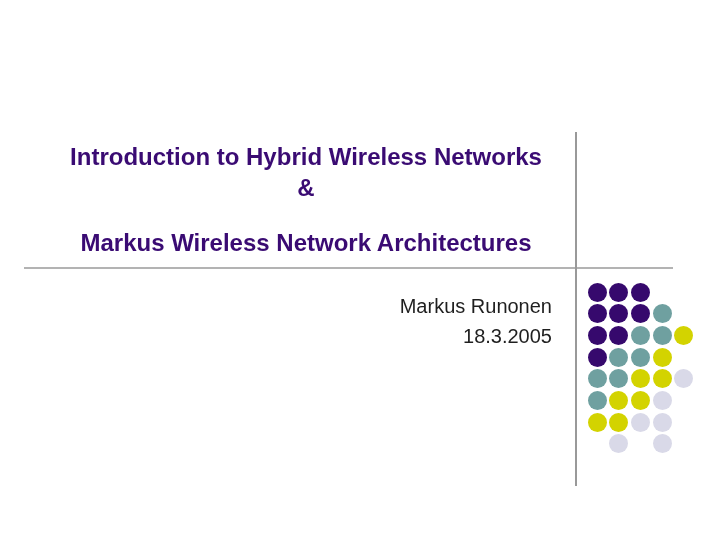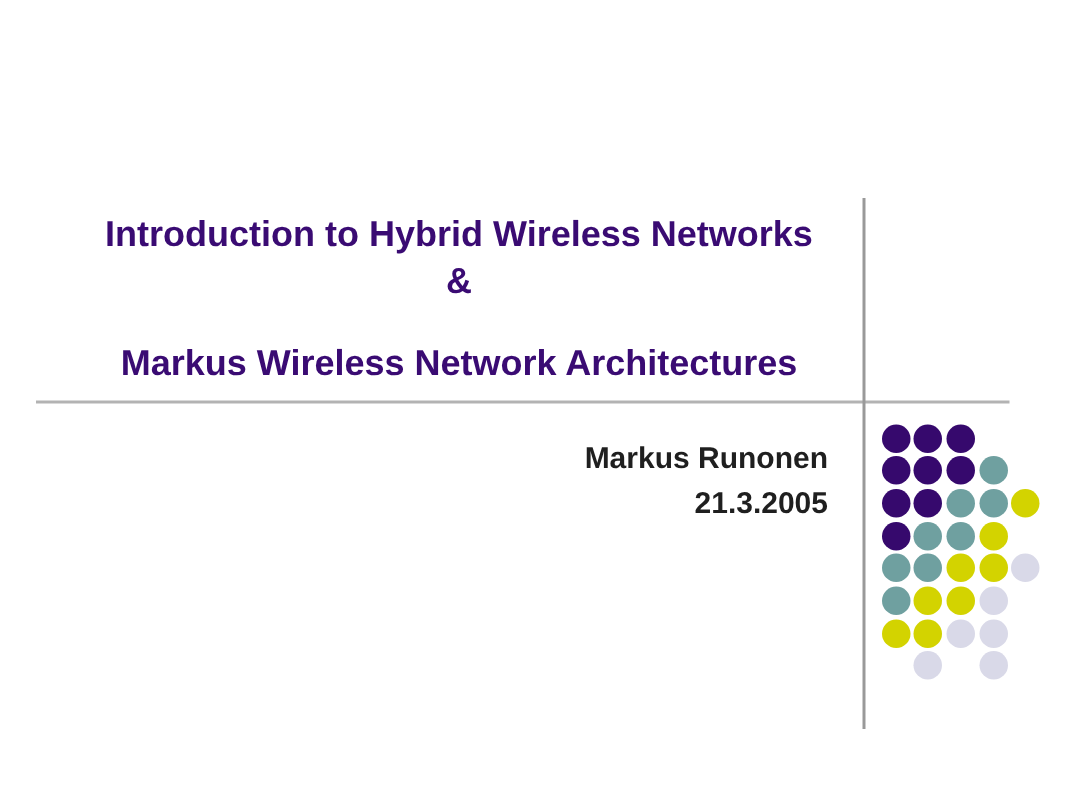--- a/index.html
+++ b/index.html
@@ -40,21 +40,21 @@
   }
   .author-block {
     position: absolute;
     top: 243px;
     right: 168px;
     width: 300px;
     text-align: right;
     color: var(--c-author, #1F1F1F);
     font-size: 20px;
     line-height: 30px;
-    font-weight: bold;
+    font-weight: normal;
   }
   .dot-pattern {
     position: absolute;
     left: 0; top: 0;
     width: 720px; height: 540px;
     pointer-events: none;
   }
   .dot {
     position: absolute;
     width: 19px; height: 19px;
@@ -71,21 +71,21 @@
     <div>&amp;</div>
     <div class="title-spacer"></div>
     <div>Markus Wireless Network Architectures</div>
   </div>
 
   <div class="h-divider"></div>
   <div class="v-line"></div>
 
   <div class="author-block">
     <div>Markus Runonen</div>
-    <div>21.3.2005</div>
+    <div>18.3.2005</div>
   </div>
 
   <div class="dot-pattern">
       <div class="dot" style="left: 587.5px; top: 234.5px; background: rgb(54, 9, 109);"></div>
       <div class="dot" style="left: 609.2px; top: 234.5px; background: rgb(54, 9, 109);"></div>
       <div class="dot" style="left: 630.9px; top: 234.5px; background: rgb(54, 9, 109);"></div>
       <div class="dot" style="left: 587.5px; top: 256.2px; background: rgb(54, 9, 109);"></div>
       <div class="dot" style="left: 609.2px; top: 256.2px; background: rgb(54, 9, 109);"></div>
       <div class="dot" style="left: 630.9px; top: 256.2px; background: rgb(54, 9, 109);"></div>
       <div class="dot" style="left: 652.6px; top: 256.2px; background: rgb(111, 160, 160);"></div>

